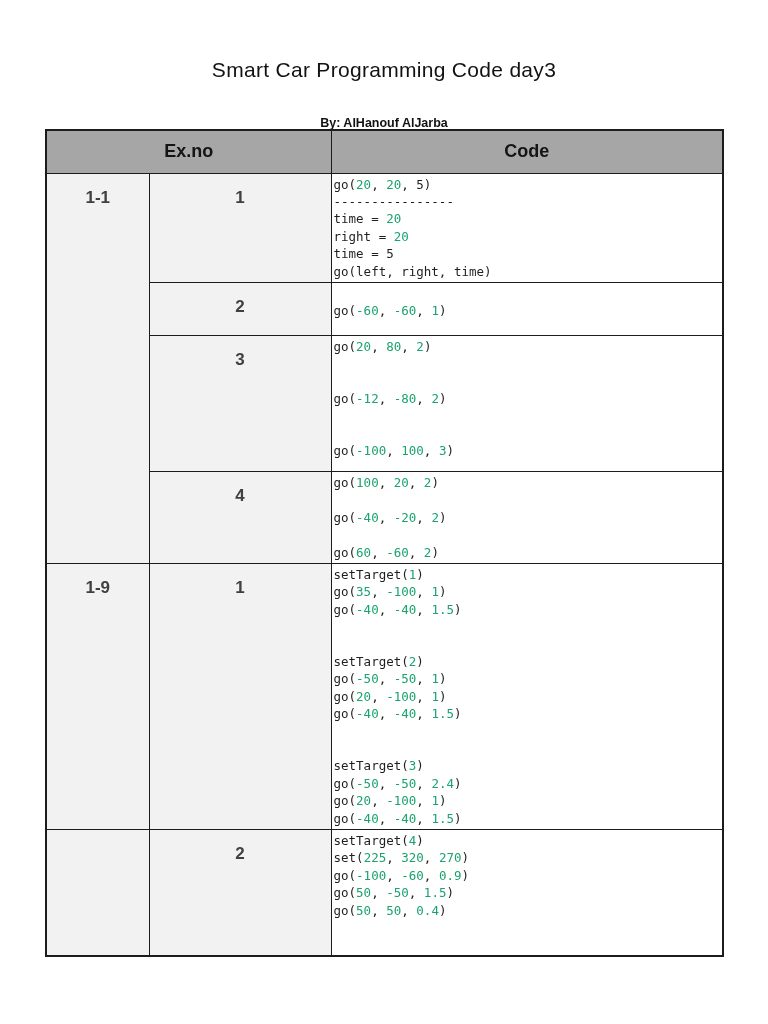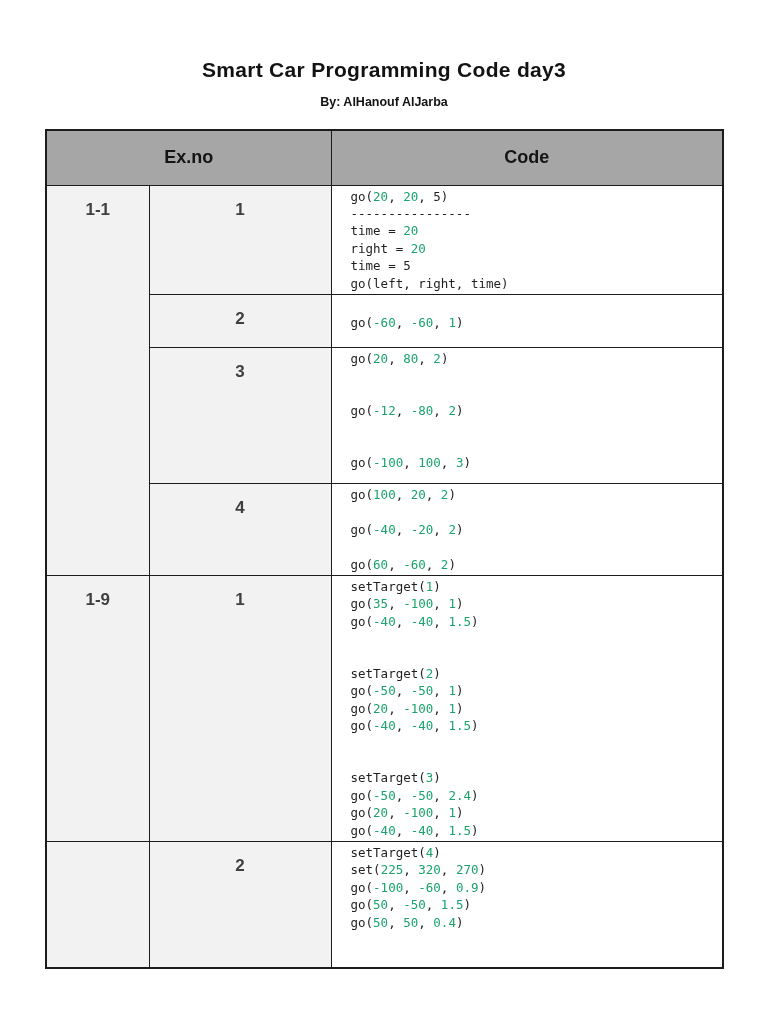--- a/index.html
+++ b/index.html
@@ -8,67 +8,67 @@
     width: 768px; height: 1024px;
     position: relative;
     font-family: "Liberation Sans", sans-serif;
     color: #111111;
     overflow: hidden;
   }
   .page-title {
     text-align: center;
     margin-top: 58px;
     font-size: 21px;
-    font-weight: 700;
+    font-weight: 400;
     letter-spacing: 0.3px;
     color: #121212;
   }
   .page-subtitle {
     text-align: center;
-    margin-top: 13px;
+    margin-top: 34px;
     font-size: 12.5px;
     font-weight: 700;
     color: #121212;
   }
   .table-wrap {
     position: absolute;
     left: 45px; top: 129px;
     width: 677px;
   }
   table.code-table {
     border-collapse: collapse;
     table-layout: fixed;
     width: 100%;
     border: 2px solid var(--border-color, #1c1c1c);
   }
   .code-table th, .code-table td {
     border: 1.5px solid var(--border-color, #1c1c1c);
   }
   .code-table th {
     background: var(--header-bg, #a6a6a6);
-    height: 55px;
+    height: 43px;
     font-size: 18px;
     font-weight: 700;
     text-align: center;
     vertical-align: middle;
     color: #141414;
   }
   td.ex-cell, td.num-cell {
     background: var(--label-bg, #f2f2f2);
     vertical-align: top;
     text-align: center;
     font-weight: 700;
     font-size: 17px;
     padding-top: 14px;
     color: #404040;
   }
   td.code-cell {
     background: #ffffff;
     vertical-align: top;
-    padding: 2px 19px;
+    padding: 2px 2px;
   }
   .code-line {
     font-family: "DejaVu Sans Mono", "Liberation Mono", monospace;
     font-size: 12.5px;
     line-height: 17.4px;
     min-height: 17.4px;
     white-space: pre;
     color: #1f1f1f;
   }
   .code-line .num { color: var(--green, #1aa36d); }

